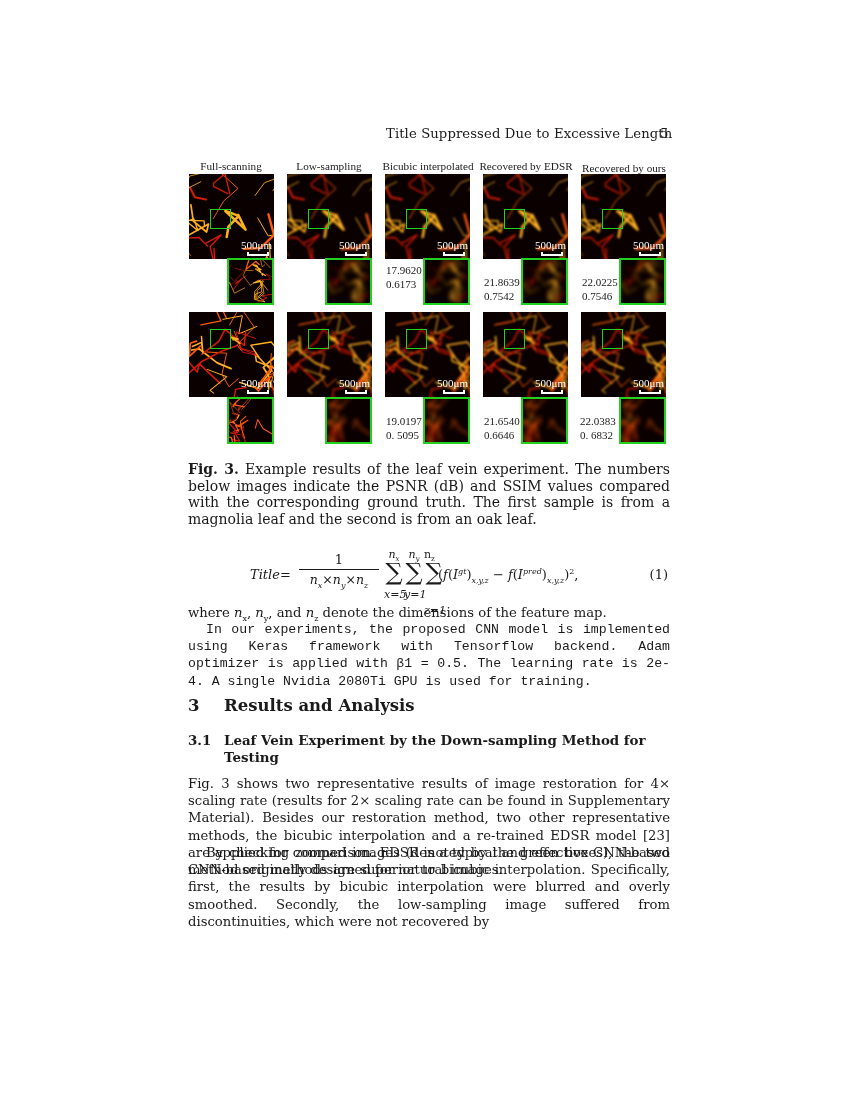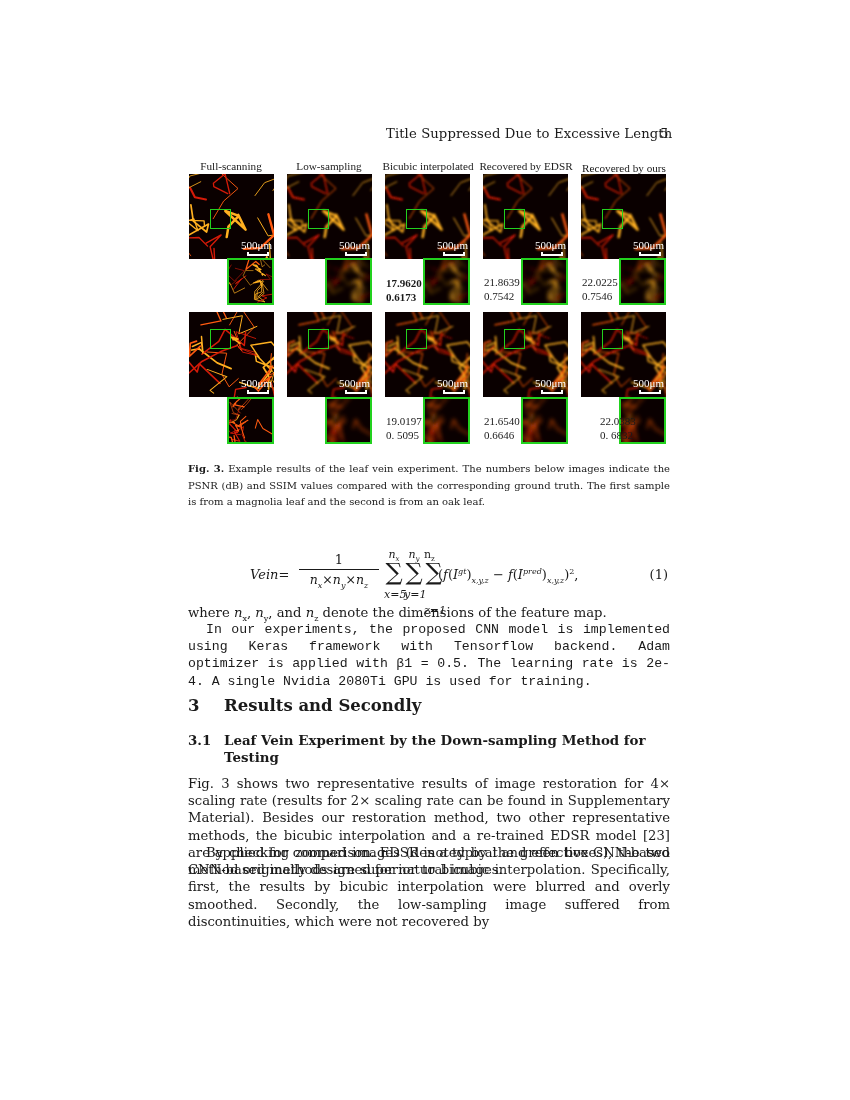--- a/index.html
+++ b/index.html
@@ -15,21 +15,21 @@
   .panel svg { display: block; }
   .roi { position: absolute; border: 1.5px solid #22d11e; box-sizing: border-box; }
   .scalebar-text { position: absolute; right: 2px; bottom: 8px; color: #ffffff; font-family: "Liberation Serif", serif; font-size: 11px; }
   .scalebar { position: absolute; right: 5px; bottom: 3px; width: 22px; height: 4px; border: 2px solid #fff; border-top: none; box-sizing: border-box; }
 
   .inset { position: absolute; width: 47px; height: 47px; border: 2px solid #22d11e; box-sizing: border-box; background: #0a0000; overflow: hidden; }
   .inset svg { display: block; }
 
   .metric { position: absolute; font-family: "Liberation Serif", serif; font-size: 11px; line-height: 14px; }
 
-  .caption { top: 461px; left: 188px; width: 482px; font-size: 10px; line-height: 16.6px; text-align: justify; }
+  .caption { top: 461px; left: 188px; width: 482px; font-size: 14px; line-height: 16.6px; text-align: justify; }
   .caption b { font-weight: bold; }
 
   .equation { top: 548px; left: 188px; width: 482px; height: 54px; font-size: 13px; }
   .eq-loss { position: absolute; left: 62px; top: 19px; font-style: italic; }
   .eq-frac { position: absolute; left: 111px; top: 4px; text-align: center; width: 80px; }
   .eq-num { display: block; font-size: 13px; }
   .eq-line { display: block; border-top: 1px solid #1a1a1a; margin: 2px 0; }
   .eq-den { display: block; font-style: italic; font-size: 12.5px; }
   .eq-sums { position: absolute; left: 196px; top: 0px; font-size: 11px; }
   .eq-body { position: absolute; left: 250px; top: 19px; font-style: italic; }
@@ -206,21 +206,21 @@
             <path d="M35.7,4.9 L33.2,6.8 L30.9,-2.9 L41.1,7.7" stroke="#ffb020" stroke-width="0.62" fill="none" stroke-linecap="round" stroke-linejoin="round"></path>
             <path d="M16.9,15.9 L6.5,23.7 L12.5,18.8 L4.5,29.3" stroke="#d41a08" stroke-width="0.93" fill="none" stroke-linecap="round" stroke-linejoin="round"></path>
             <path d="M15.6,28.0 L5.5,33.2 L0.6,22.5 L-4.2,32.7 L-0.1,36.3 L-3.6,36.7" stroke="#ffb020" stroke-width="0.71" fill="none" stroke-linecap="round" stroke-linejoin="round"></path>
             <path d="M38.6,30.1 L33.2,23.1 L35.0,33.5 L27.8,39.3 L28.3,30.8 L32.8,26.1" stroke="#ffb020" stroke-width="0.77" fill="none" stroke-linecap="round" stroke-linejoin="round"></path>
             <path d="M29.2,20.2 L21.3,25.2 L14.2,15.6 L16.5,10.5 L24.1,10.6" stroke="#ffb020" stroke-width="0.58" fill="none" stroke-linecap="round" stroke-linejoin="round"></path>
             <path d="M36.3,15.6 L26.5,9.1 L32.0,9.5 L23.8,4.7 L27.7,5.4 L33.5,15.3" stroke="#ffb020" stroke-width="1.19" fill="none" stroke-linecap="round" stroke-linejoin="round"></path>
             <path d="M32.6,22.5 L32.7,31.8 L26.7,34.0 L26.8,39.5" stroke="#ffb020" stroke-width="0.84" fill="none" stroke-linecap="round" stroke-linejoin="round"></path>
           </g>
         </svg>
       </div>
-      <div class="metric" style="left: 386px; top: 276px; font-weight: bold;">
+      <div class="metric" style="left: 386px; top: 263px;">
         <div>17.9620</div>
         <div>0.6173</div>
       </div>
       <div class="panel" style="left: 483px; top: 174px;">
         <svg width="85" height="85" viewBox="0 0 85 85">
           <defs>
             <filter id="b100">
               <feGaussianBlur stdDeviation="0.2"></feGaussianBlur>
             </filter>
           </defs>
@@ -641,31 +641,31 @@
             <path d="M6.0,31.2 L9.6,32.1 L5.2,23.2 L2.7,23.1 L9.3,26.7 L18.9,21.3" stroke="#ff5a10" stroke-width="1.14" fill="none" stroke-linecap="round" stroke-linejoin="round"></path>
             <path d="M9.9,11.0 L6.5,20.7 L-3.1,22.0 L-1.9,22.9 L-6.0,22.8 L1.1,33.4" stroke="#d41a08" stroke-width="0.57" fill="none" stroke-linecap="round" stroke-linejoin="round"></path>
             <path d="M1.4,20.9 L0.7,25.0 L8.7,33.4 L5.6,33.4 L10.8,42.2 L3.1,40.4" stroke="#d41a08" stroke-width="1.11" fill="none" stroke-linecap="round" stroke-linejoin="round"></path>
             <path d="M15.1,7.9 L5.8,5.9 L7.7,2.3 L3.9,7.8 L5.5,4.6 L12.7,-1.9" stroke="#ff5a10" stroke-width="1.22" fill="none" stroke-linecap="round" stroke-linejoin="round"></path>
             <path d="M16.9,17.4 L11.4,22.4 L12.7,30.3 L15.6,39.0" stroke="#ff5a10" stroke-width="1.03" fill="none" stroke-linecap="round" stroke-linejoin="round"></path>
             <path d="M5.1,36.6 L6.6,47.3 L4.5,46.6 L2.2,38.4 L-3.8,37.4" stroke="#ff5a10" stroke-width="1.29" fill="none" stroke-linecap="round" stroke-linejoin="round"></path>
             <path d="M16.5,41.8 L22.1,48.4 L28.1,48.9 L20.8,52.4" stroke="#d41a08" stroke-width="0.49" fill="none" stroke-linecap="round" stroke-linejoin="round"></path>
           </g>
         </svg>
       </div>
-      <div class="metric" style="left: 600px; top: 414px;">
+      <div class="metric" style="left: 580px; top: 414px;">
         <div>22.0383</div>
         <div>0. 6832</div>
       </div>
     </div>
 </div>
 
 <div class="abs caption"><b>Fig. 3.</b><span> Example results of the leaf vein experiment. The numbers below images indicate the PSNR (dB) and SSIM values compared with the corresponding ground truth. The first sample is from a magnolia leaf and the second is from an oak leaf.</span></div>
 
 <div class="abs equation">
-  <span class="eq-loss"><span>Vein</span><span style="font-style:normal">=</span></span>
+  <span class="eq-loss"><span>Title</span><span style="font-style:normal">=</span></span>
   <span class="eq-frac">
     <span class="eq-num">1</span>
     <span class="eq-line"></span>
     <span class="eq-den"><i>n</i><sub style="font-size:8px">x</sub>×<i>n</i><sub style="font-size:8px">y</sub>×<i>n</i><sub style="font-size:8px">z</sub></span>
   </span>
   <span class="eq-sums">
     <span style="position:absolute;left:0;top:0;width:20px;text-align:center;font-style:italic">n<sub style="font-size:7px">x</sub></span>
     <span style="position:absolute;left:0;top:10px;width:20px;text-align:center;font-size:24px">∑</span>
     <span style="position:absolute;left:0;top:40px;width:20px;text-align:center;font-style:italic">x=5</span>
     <span style="position:absolute;left:20px;top:0;width:20px;text-align:center;font-style:italic">n<sub style="font-size:7px">y</sub></span>
@@ -675,21 +675,21 @@
     <span style="position:absolute;left:40px;top:10px;width:20px;text-align:center;font-size:24px">∑</span>
     <span style="position:absolute;left:40px;top:56px;width:20px;text-align:center;font-style:italic">z=1</span>
   </span>
   <span class="eq-body"><span style="font-style:normal">(</span>f<span style="font-style:normal">(</span>I<sup style="font-size:8px">gt</sup><span style="font-style:normal">)</span><sub style="font-size:8px">x,y,z</sub> − f<span style="font-style:normal">(</span>I<sup style="font-size:8px">pred</sup><span style="font-style:normal">)</span><sub style="font-size:8px">x,y,z</sub><span style="font-style:normal">)<sup style="font-size:8px">2</sup>,</span></span>
   <span class="eq-num-label">(1)</span>
 </div>
 
 <div class="abs para" style="top:604px;">where <i>n</i><sub style="font-size:8px">x</sub>, <i>n</i><sub style="font-size:8px">y</sub>, and <i>n</i><sub style="font-size:8px">z</sub> denote the dimensions of the feature map.</div>
 <div class="abs para indent" style="top:621px;font-family:Liberation Mono, monospace;">In our experiments, the proposed CNN model is implemented using Keras framework with Tensorflow backend. Adam optimizer is applied with β1 = 0.5. The learning rate is 2e-4. A single Nvidia 2080Ti GPU is used for training.</div>
 
-<div class="abs h1"><span class="num">3</span><span>Results and Secondly</span></div>
+<div class="abs h1"><span class="num">3</span><span>Results and Analysis</span></div>
 
 <div class="abs h2">
     <span class="num">3.1</span>
     <span class="txt">Leaf Vein Experiment by the Down-sampling Method for Testing</span>
   </div>
 
 <div class="abs para" style="top:775px;">Fig. 3 shows two representative results of image restoration for 4× scaling rate (results for 2× scaling rate can be found in Supplementary Material). Besides our restoration method, two other representative methods, the bicubic interpolation and a re-trained EDSR model [23] are applied for comparison. EDSR is a typical and effective CNN-based method originally designed for natural images.</div>
 <div class="abs para indent" style="top:844px;">By checking zoomed images (denoted by the green boxes), the two CNN-based methods are superior to bicubic interpolation. Specifically, first, the results by bicubic interpolation were blurred and overly smoothed. Secondly, the low-sampling image suffered from discontinuities, which were not recovered by</div>
 
 </body></html>

